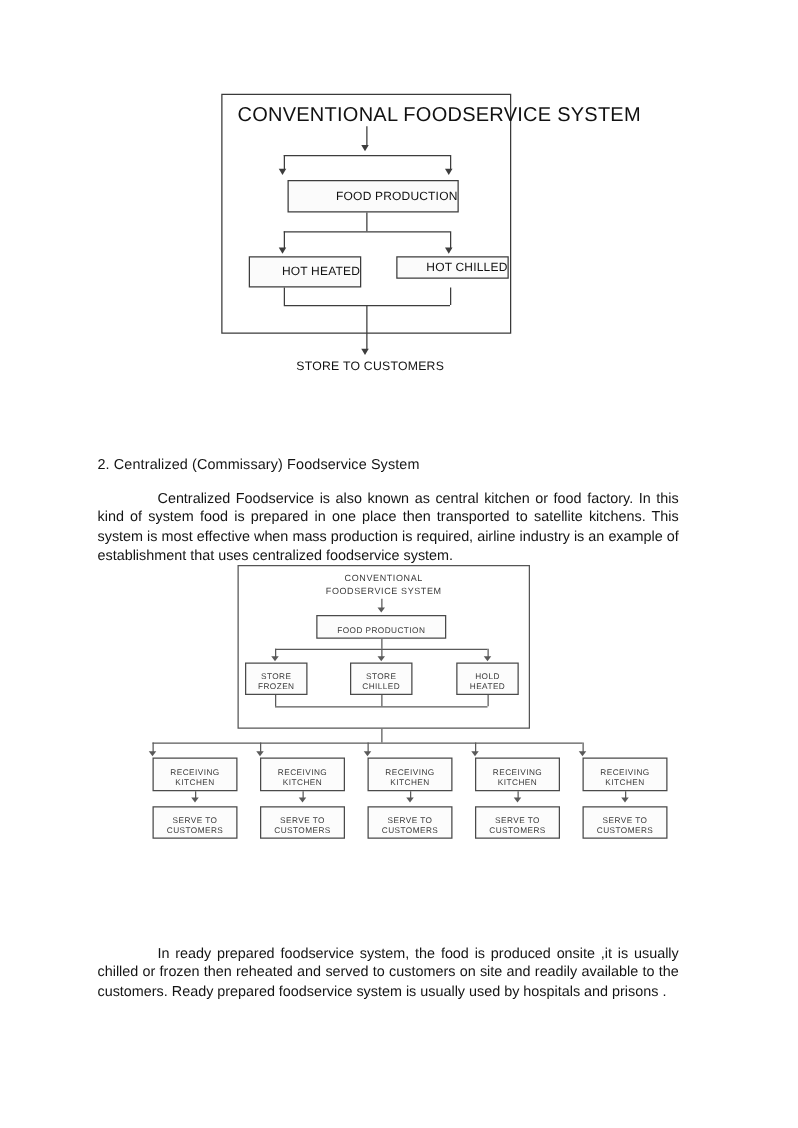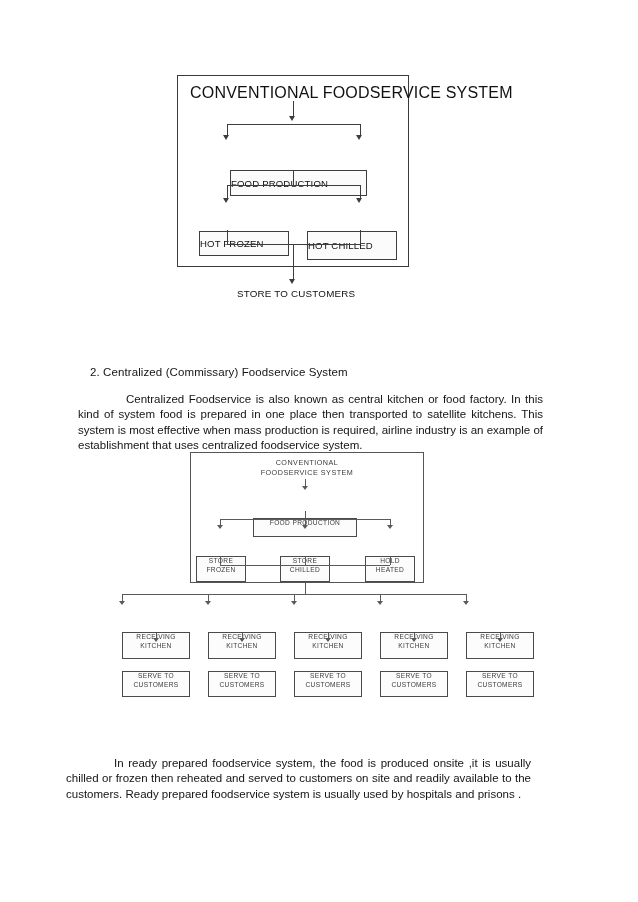--- a/index.html
+++ b/index.html
@@ -58,26 +58,25 @@
     box-sizing: border-box;
     background: transparent;
   }
   .node {
     position: absolute;
     box-sizing: border-box;
     border: 1.5px solid #3d3d3d;
     background: #fbfbfb;
     display: flex;
     align-items: center;
-    justify-content: flex-start;
+    justify-content: flex-end;
     text-align: center;
     font-size: 9.6px;
     letter-spacing: 0.15px;
     color: #111;
-    margin-top: 26px;
   }
   .d1-title {
     position: absolute;
     font-size: 16px;
     letter-spacing: 0.2px;
     white-space: nowrap;
     color: #111;
   }
   .d1-foot {
     position: absolute;
@@ -160,37 +159,37 @@
     </div>
 
     <div class="vline" style="left:293px; top:170px; height:15px;"></div>
     <div class="hline" style="left:227px; top:185px; width:133px;"></div>
     <div class="vline" style="left:227px; top:185px; height:14px;"></div>
     <div class="arrow-down" style="left:223.4px; top:198px;"></div>
     <div class="vline" style="left:359.5px; top:185px; height:14px;"></div>
     <div class="arrow-down" style="left:356px; top:198px;"></div>
 
     <div class="node" style="left:199px; top:205px; width:90px; height:25px;">
-      <span>HOT FROZEN</span>
-    </div>
-
-    <div class="node" style="left:307px; top:205px; width:90px; height:29px;">
+      <span>HOT HEATED</span>
+    </div>
+
+    <div class="node" style="left:317px; top:205px; width:90px; height:18px;">
       <span>HOT CHILLED</span>
     </div>
 
     <div class="vline" style="left:227px; top:230px; height:14px;"></div>
     <div class="vline" style="left:359.5px; top:230px; height:14px;"></div>
     <div class="hline" style="left:227px; top:244px; width:133px;"></div>
     <div class="vline" style="left:293px; top:244px; height:36px;"></div>
     <div class="arrow-down" style="left:289.4px; top:279px;"></div>
 
     <div class="d1-foot" style="left:237px; top:288px;">STORE TO CUSTOMERS</div>
   </div>
 
-  <div class="heading" style="left:90px; top:365px;">2. Centralized (Commissary)  Foodservice System</div>
+  <div class="heading" style="left:78px; top:365px;">2. Centralized (Commissary)  Foodservice System</div>
   <div class="para" style="left:78px; top:392px; width:465px;">Centralized Foodservice is also known as central kitchen or food factory. In this kind of system food is prepared in one place then transported to satellite kitchens. This system is most effective when mass production is required, airline industry is an example of establishment that uses centralized foodservice system.</div>
 
   <div class="d2" style="left:0; top:0; width:638px; height:902px;">
 
     <div class="frame-box" style="left:190px; top:452px; width:234px; height:131px;"></div>
 
     <div class="d2-title" style="left:247px; top:458px; width:120px;">
       <div>CONVENTIONAL</div>
       <div>FOODSERVICE  SYSTEM</div>
     </div>
@@ -292,16 +291,16 @@
       <span>KITCHEN</span>
     </div>
     <div class="vline" style="left:500px; top:633px; height:6px;"></div>
     <div class="arrow-down" style="left:497px; top:638px;"></div>
     <div class="node" style="left:466px; top:645px; width:68px; height:26px;">
       <span>SERVE TO</span>
       <span>CUSTOMERS</span>
     </div>
   </div>
 
-  <div class="para" style="left:66px; top:756px; width:465px;">In ready prepared foodservice system, the food is produced onsite ,it is usually chilled or frozen then reheated and served to customers on site and readily available to the customers. Ready prepared foodservice system is usually used by hospitals and prisons .</div>
+  <div class="para" style="left:78px; top:756px; width:465px;">In ready prepared foodservice system, the food is produced onsite ,it is usually chilled or frozen then reheated and served to customers on site and readily available to the customers. Ready prepared foodservice system is usually used by hospitals and prisons .</div>
 
 
 </div>
 
 </body></html>

